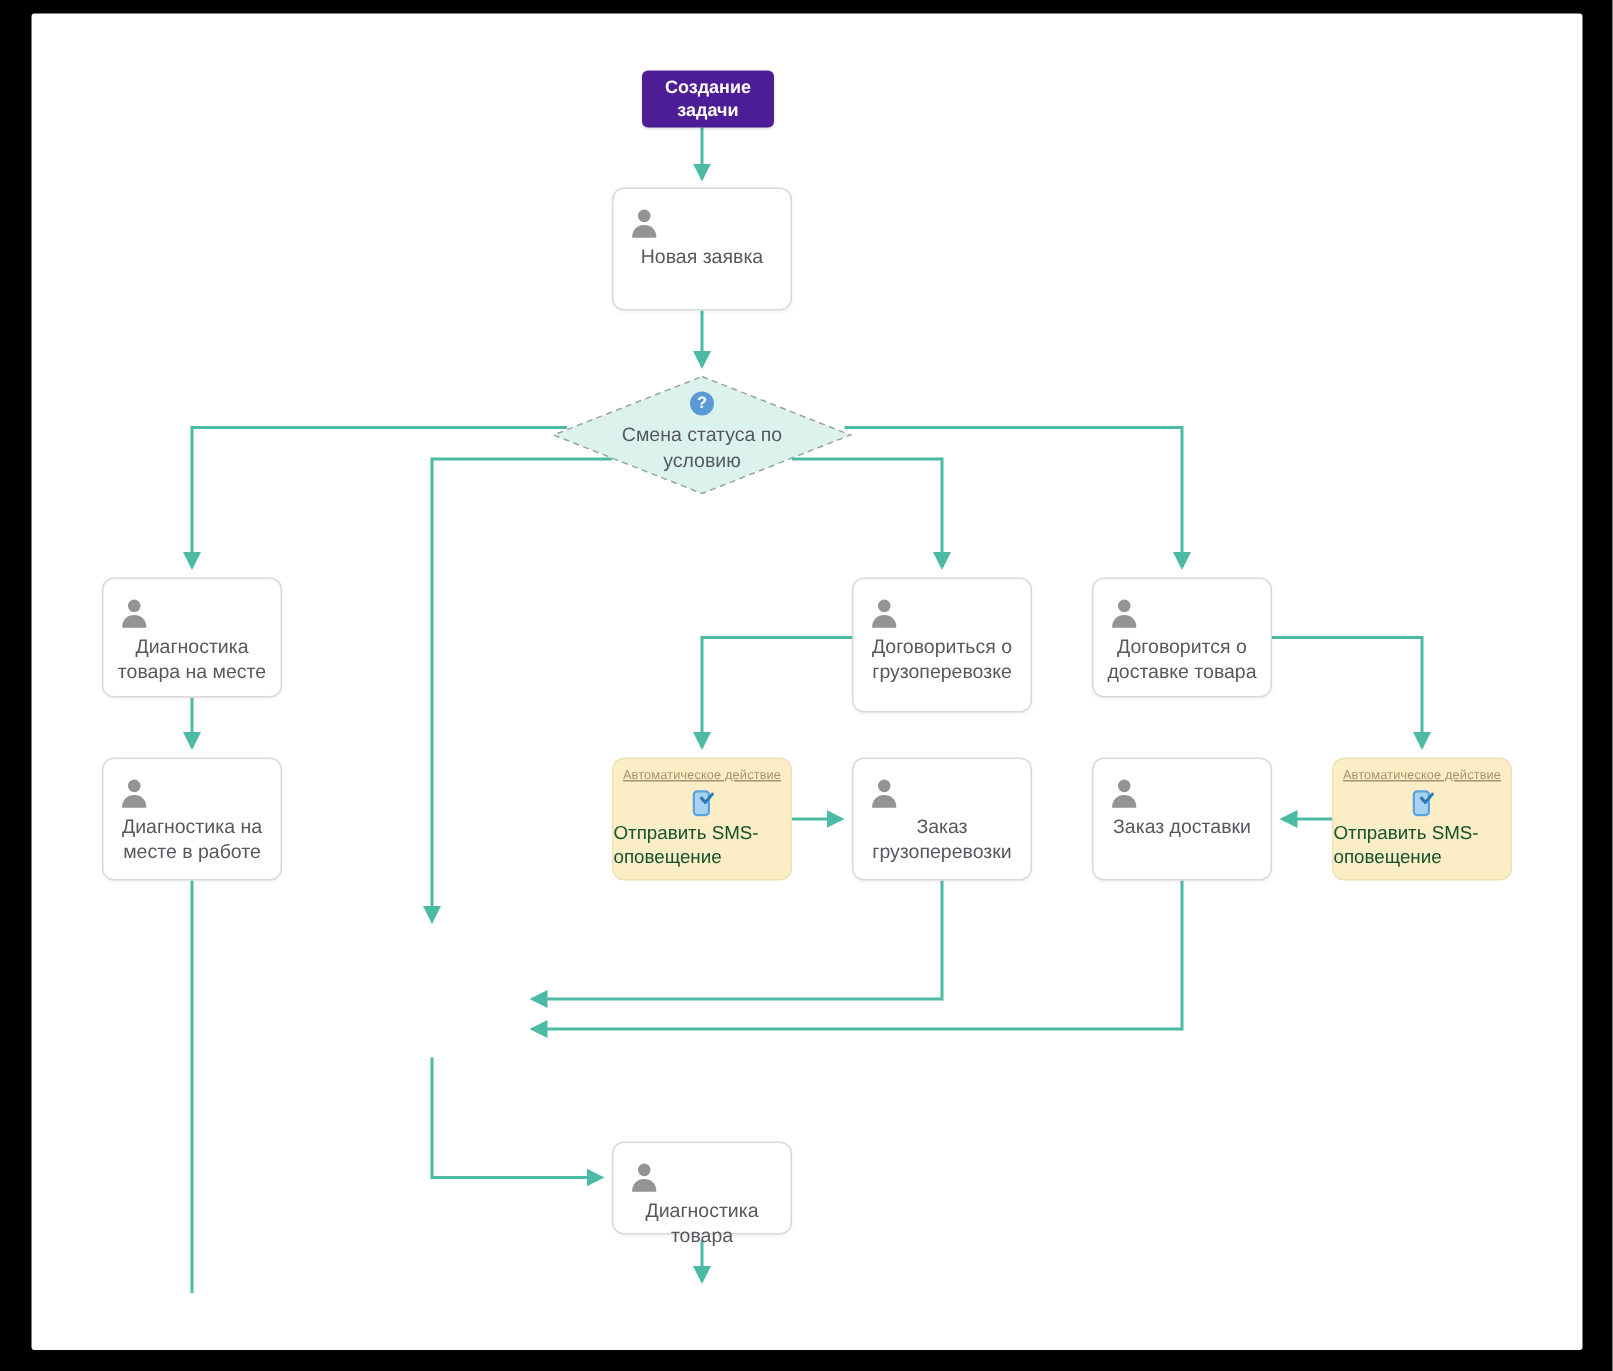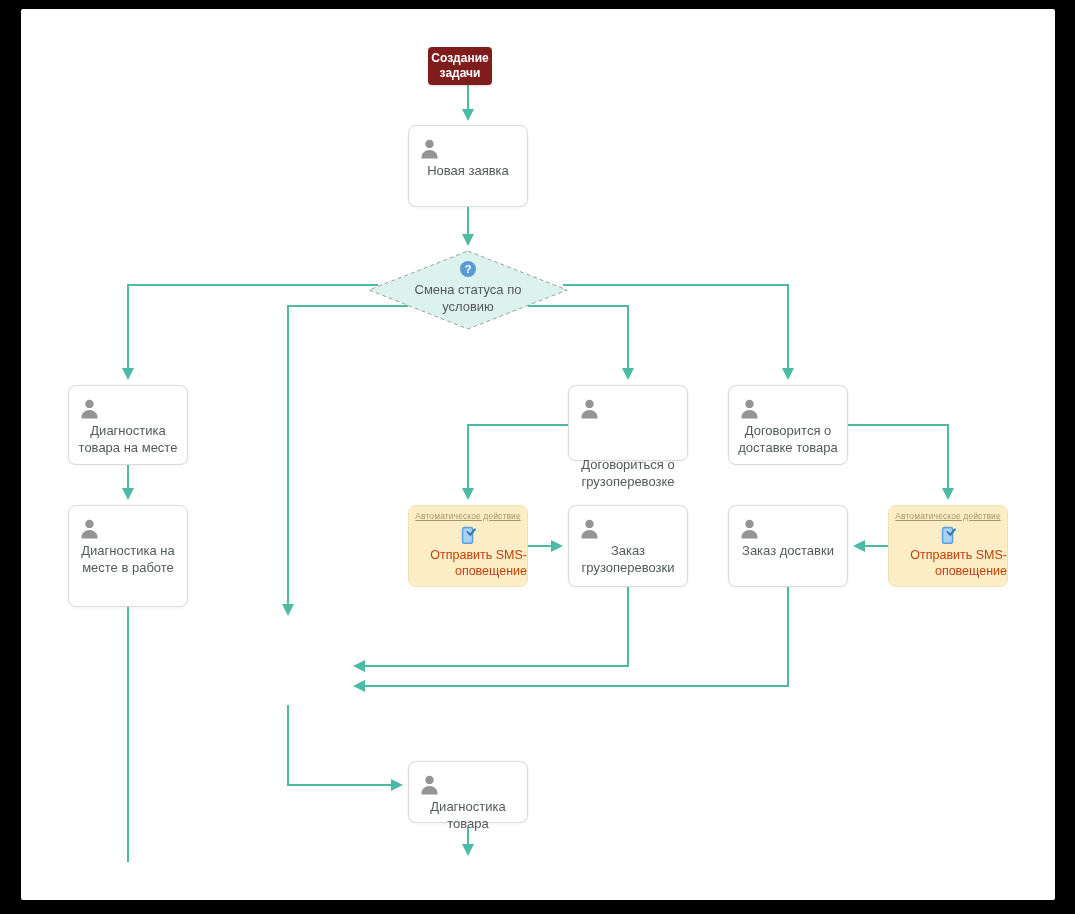--- a/index.html
+++ b/index.html
@@ -20,22 +20,22 @@
     box-shadow:0 1px 3px rgba(0,0,0,0.06);
     display:flex;flex-direction:column;
     padding:11px 9px 0 9px;
   }
   .node .label{
     font-size:13px;line-height:1.3;color:#54595d;text-align:center;margin-top:3px;
   }
   .person{width:23px;height:23px;flex:0 0 auto;}
 
   .start{
-    position:absolute;left:407px;top:38px;width:64px;height:38px;
-    background:#7f1d1d;border-radius:4px;
+    position:absolute;left:407px;top:38px;width:88px;height:38px;
+    background:#4c1d95;border-radius:4px;
     display:flex;align-items:center;justify-content:center;
     box-shadow:0 1px 2px rgba(0,0,0,0.15);
   }
   .start .label{
     color:#fff;font-weight:bold;font-size:12px;line-height:1.25;text-align:center;
   }
 
   .diamond{position:absolute;left:347px;top:241px;width:200px;height:80px;}
   .diamond svg.shape{position:absolute;left:0;top:0;}
   .diamond .qmark{
@@ -51,21 +51,21 @@
   .auto{
     position:absolute;width:120px;height:82px;box-sizing:border-box;
     background:#fbedc6;border:1px solid #f2e2b2;border-radius:8px;
     display:flex;flex-direction:column;align-items:center;
     padding-top:5px;
   }
   .auto .header{
     font-size:8.5px;color:#a6946a;letter-spacing:0.1px;white-space:nowrap;text-decoration:underline;
   }
   .auto .label{
-    font-size:12.5px;line-height:1.25;color:#c2410c;text-align:right;margin-top:2px;
+    font-size:12.5px;line-height:1.25;color:#14532d;text-align:left;margin-top:2px;
   }
   .sms-icon{width:20px;height:22px;margin-top:3px;}
 </style>
 </head>
 <body>
 
 <div class="canvas">
 
   <svg class="wires" width="1034" height="891" viewBox="0 0 1034 891">
     <defs>
@@ -114,29 +114,29 @@
   </div>
 
   <div class="node" style="left:47px;top:376px;height:80px;">
     <svg class="person" viewBox="0 0 24 24" fill="#949494">
       <circle cx="12" cy="7.2" r="4.4"></circle>
         <path d="M3.6 21.6c0-4.8 3.7-8.1 8.4-8.1s8.4 3.3 8.4 8.1v.8H3.6z"></path>
     </svg>
     <span class="label">Диагностика товара на месте</span>
   </div>
 
-  <div class="node" style="left:47px;top:496px;height:102px;">
+  <div class="node" style="left:47px;top:496px;height:82px;">
     <svg class="person" viewBox="0 0 24 24" fill="#949494">
       <circle cx="12" cy="7.2" r="4.4"></circle>
         <path d="M3.6 21.6c0-4.8 3.7-8.1 8.4-8.1s8.4 3.3 8.4 8.1v.8H3.6z"></path>
     </svg>
     <span class="label">Диагностика на месте в работе</span>
   </div>
 
-  <div class="node" style="left:547px;top:376px;height:76px;gap:34px;">
+  <div class="node" style="left:547px;top:376px;height:90px;">
     <svg class="person" viewBox="0 0 24 24" fill="#949494">
       <circle cx="12" cy="7.2" r="4.4"></circle>
         <path d="M3.6 21.6c0-4.8 3.7-8.1 8.4-8.1s8.4 3.3 8.4 8.1v.8H3.6z"></path>
     </svg>
     <span class="label">Договориться о грузоперевозке</span>
   </div>
 
   <div class="node" style="left:707px;top:376px;height:80px;">
     <svg class="person" viewBox="0 0 24 24" fill="#949494">
       <circle cx="12" cy="7.2" r="4.4"></circle>

